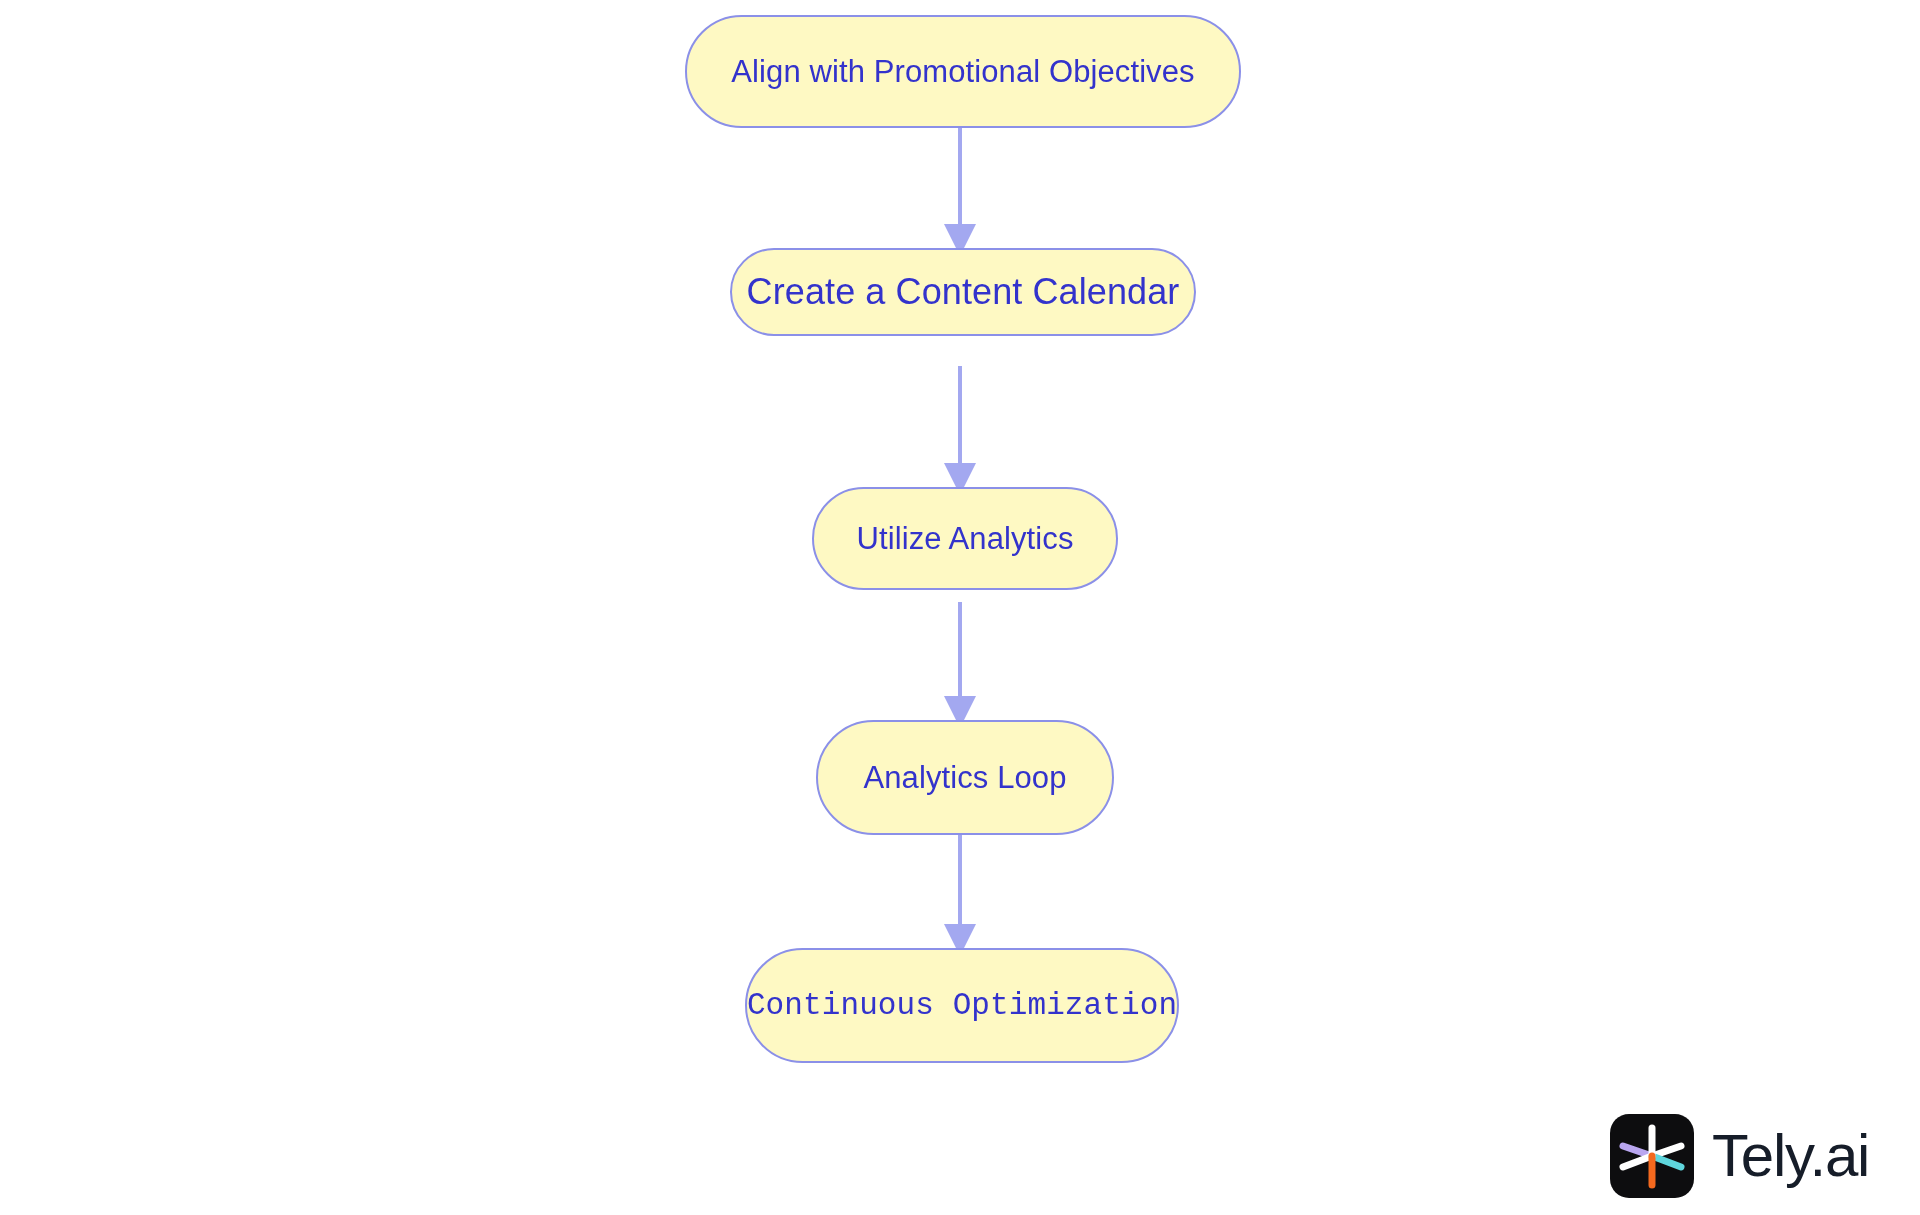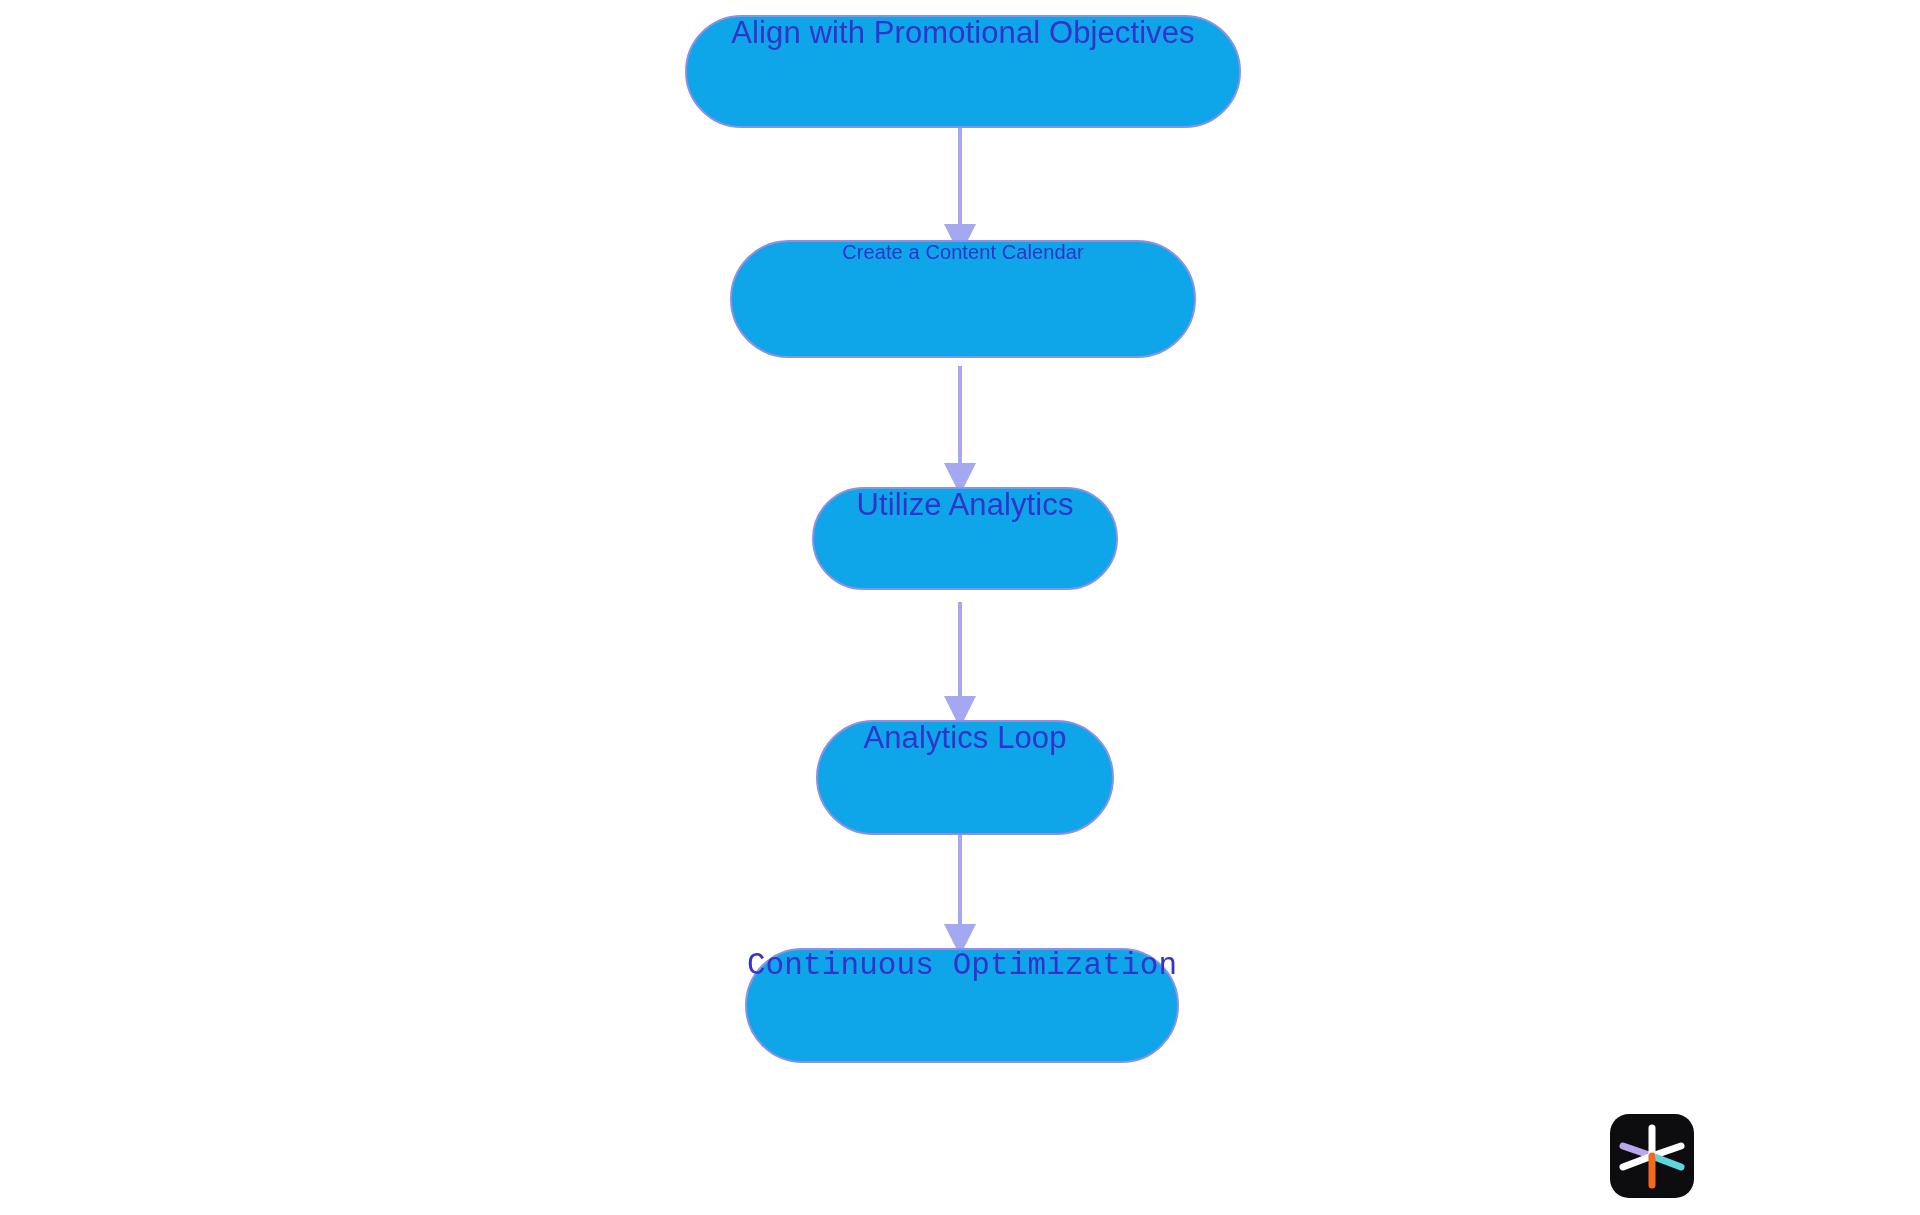--- a/index.html
+++ b/index.html
@@ -15,40 +15,40 @@
     position: relative;
     width: 1920px;
     height: 1215px;
     background: #ffffff;
     overflow: hidden;
   }
   
   .node {
     position: absolute;
     box-sizing: border-box;
-    background: #0ea5e9;
+    background: #fef9c3;
     border: 2px solid #8b90e8;
     border-radius: 999px;
     display: flex;
-    align-items: flex-start;
+    align-items: center;
     justify-content: center;
     color: #3333cc;
     font-family: "Liberation Sans", sans-serif;
     font-weight: 400;
     letter-spacing: 0.1px;
     white-space: nowrap;
     user-select: none;
   }
   .node .node-label {
     display: block;
     line-height: 1;
   }
 
   .node-1 { left: 685px;  top: 15px;   width: 556px; height: 113px; font-size: 31px; }
-  .node-2 { left: 730px;  top: 240px;  width: 466px; height: 118px; font-size: 20px; }
+  .node-2 { left: 730px;  top: 248px;  width: 466px; height: 88px; font-size: 36px; }
   .node-3 { left: 812px;  top: 487px;  width: 306px; height: 103px; font-size: 31px; }
   .node-4 { left: 816px;  top: 720px;  width: 298px; height: 115px; font-size: 31px; }
   .node-5 { left: 745px;  top: 948px;  width: 434px; height: 115px; font-size: 31px; font-family: Liberation Mono, monospace; }
 
   
   .connector {
     position: absolute;
     left: 0;
     top: 0;
     width: 1920px;
@@ -132,15 +132,16 @@
       <line x1="42" y1="42" x2="13" y2="53" stroke="#ffffff" stroke-width="7" stroke-linecap="round"></line>
 
       <line x1="42" y1="42" x2="71" y2="32" stroke="#ffffff" stroke-width="7" stroke-linecap="round"></line>
 
       <line x1="42" y1="42" x2="71" y2="53" stroke="#5fd6dd" stroke-width="7" stroke-linecap="round"></line>
 
       <line x1="42" y1="42" x2="42" y2="14" stroke="#ffffff" stroke-width="7" stroke-linecap="round"></line>
 
       <line x1="42" y1="42" x2="42" y2="71" stroke="#f4691e" stroke-width="7" stroke-linecap="round"></line>
     </svg>
+    <span id="logo-text">Tely.ai</span>
   </div>
 
 </div>
 
 </body></html>

